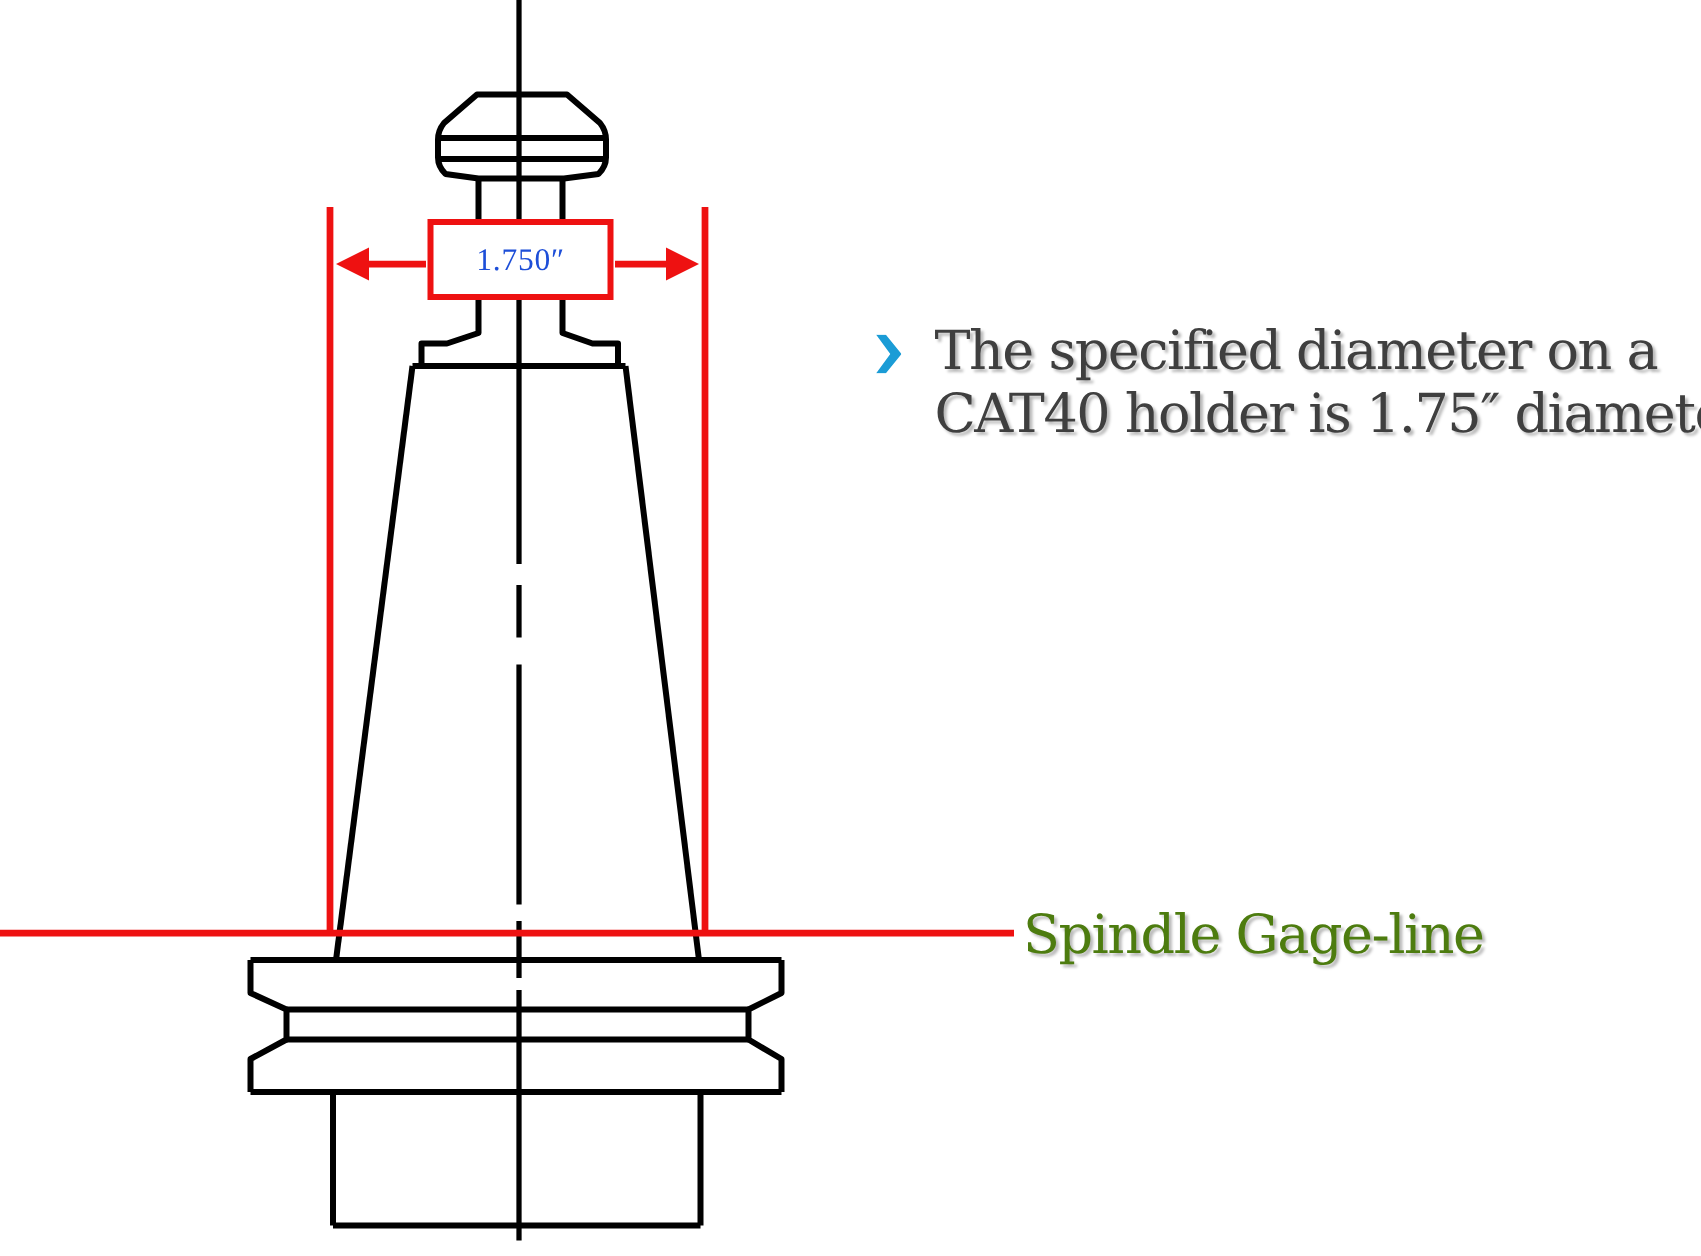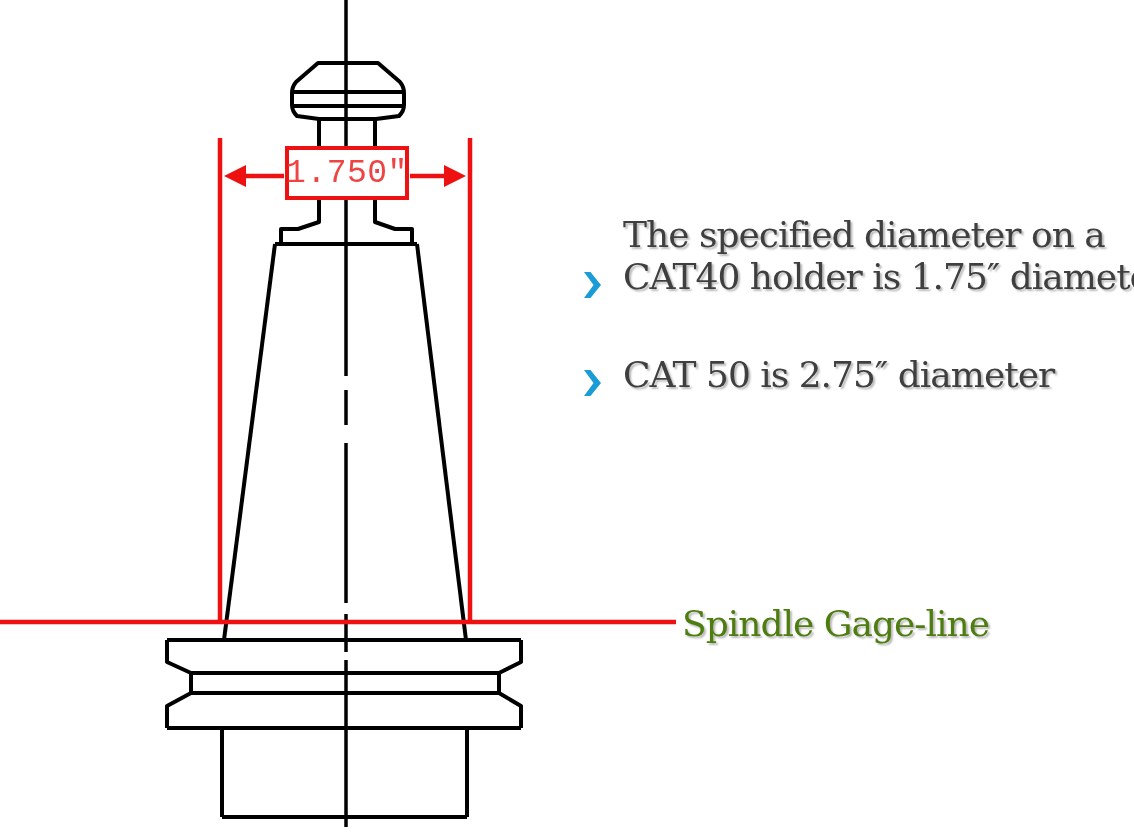--- a/index.html
+++ b/index.html
@@ -12,35 +12,35 @@
   }
   .drawing-svg{position:absolute;left:0;top:0;width:1134px;height:837px;}
 
   
   .dim-box{
     position:absolute;left:285px;top:146px;width:124px;height:54px;
     box-sizing:border-box;border:4px solid #ee1111;background:#ffffff;
     display:flex;align-items:center;justify-content:center;
   }
   .dim-box span{
-    font-family:Liberation Mono, monospace;
-    font-size:33px;line-height:1;color:#ef4444;letter-spacing:0.5px;
+    font-family:Liberation Serif, serif;
+    font-size:21px;line-height:1;color:#1d4ed8;letter-spacing:0.5px;
   }
 
   
   .gage-label{
     position:absolute;left:682px;top:604px;
     font-size:36px;line-height:40px;color:#4d7c0f;
     letter-spacing:-1px;white-space:nowrap;
     text-shadow:2px 2px 2px rgba(0,0,0,0.28);
   }
 
   
   .bullets{position:absolute;left:584px;top:214px;width:540px;}
-  .bullet-item{display:flex;align-items:flex-end;}
+  .bullet-item{display:flex;align-items:flex-start;}
   .bullet-item + .bullet-item{margin-top:56px;}
   .chevron{
     flex:0 0 auto;width:17px;height:26px;margin:9px 22px 0 0;
     background:#1b9cd6;
     -webkit-clip-path:polygon(0% 0%, 38% 0%, 100% 50%, 38% 100%, 0% 100%, 56% 50%);
     clip-path:polygon(0% 0%, 38% 0%, 100% 50%, 38% 100%, 0% 100%, 56% 50%);
   }
   .bullet-text{
     font-size:36px;line-height:42px;color:#3f3f3f;
     letter-spacing:-1px;
@@ -123,21 +123,15 @@
   <div class="bullets">
 
     <div class="bullet-item">
       <div class="chevron"></div>
       <div class="bullet-text">
         <span class="line">The specified diameter on a</span>
         <span class="line">CAT40 holder is 1.75″ diameter</span>
       </div>
     </div>
 
-    <div class="bullet-item">
-      <div class="chevron"></div>
-      <div class="bullet-text">
-        <span class="line">CAT 50 is 2.75″ diameter</span>
-      </div>
-    </div>
 
   </div>
 </div>
 
 </body></html>

